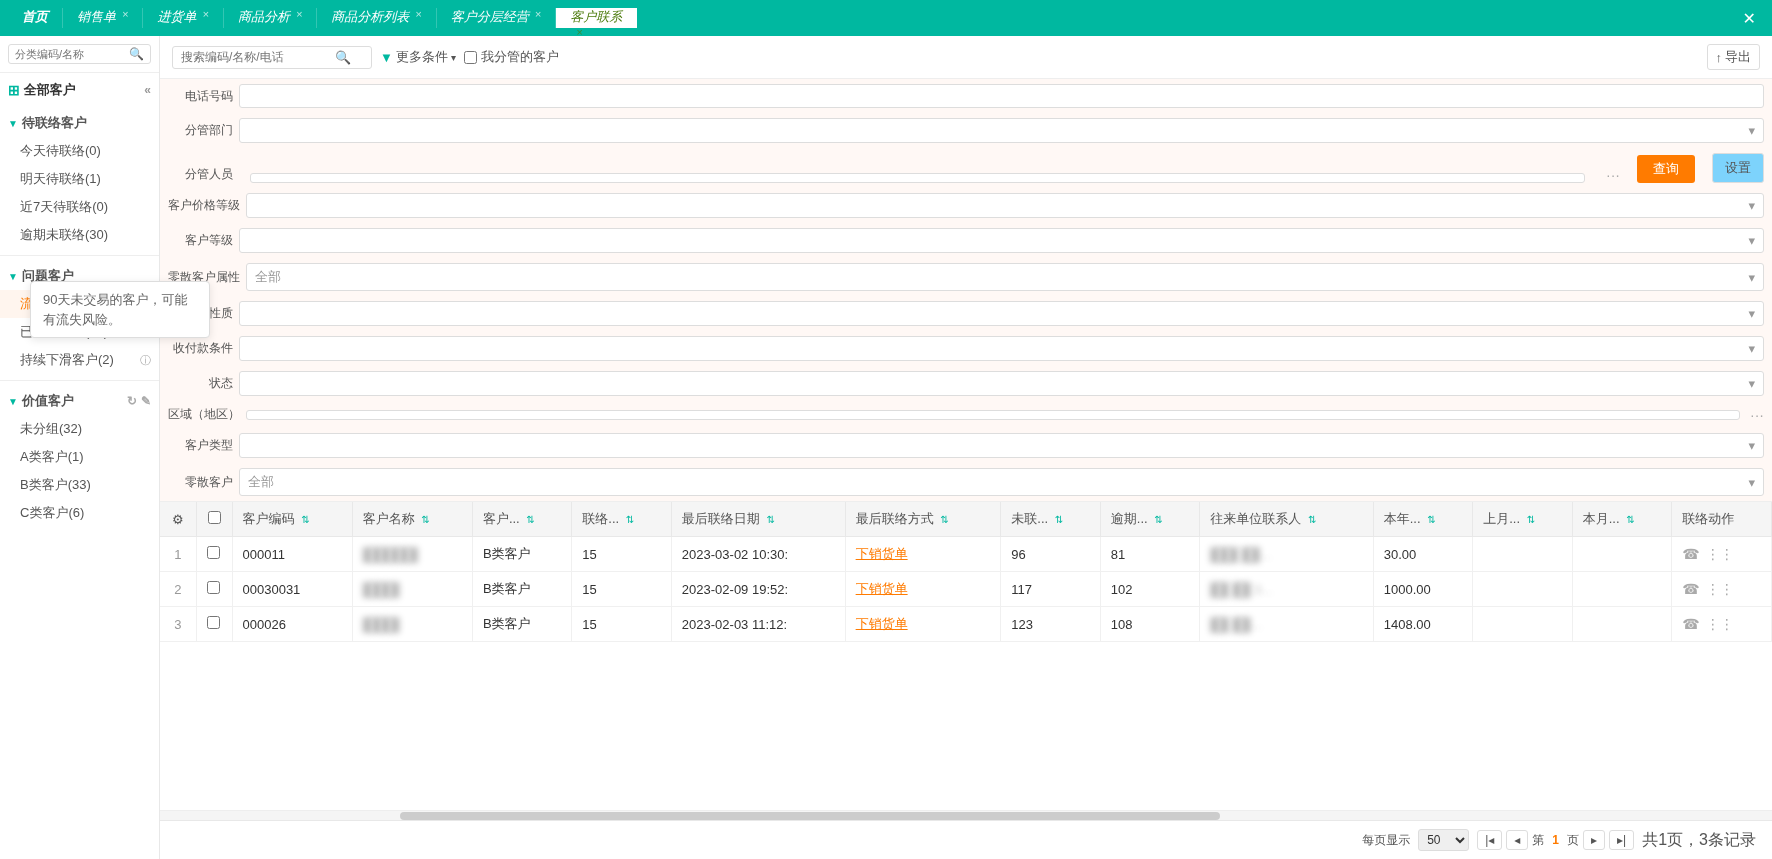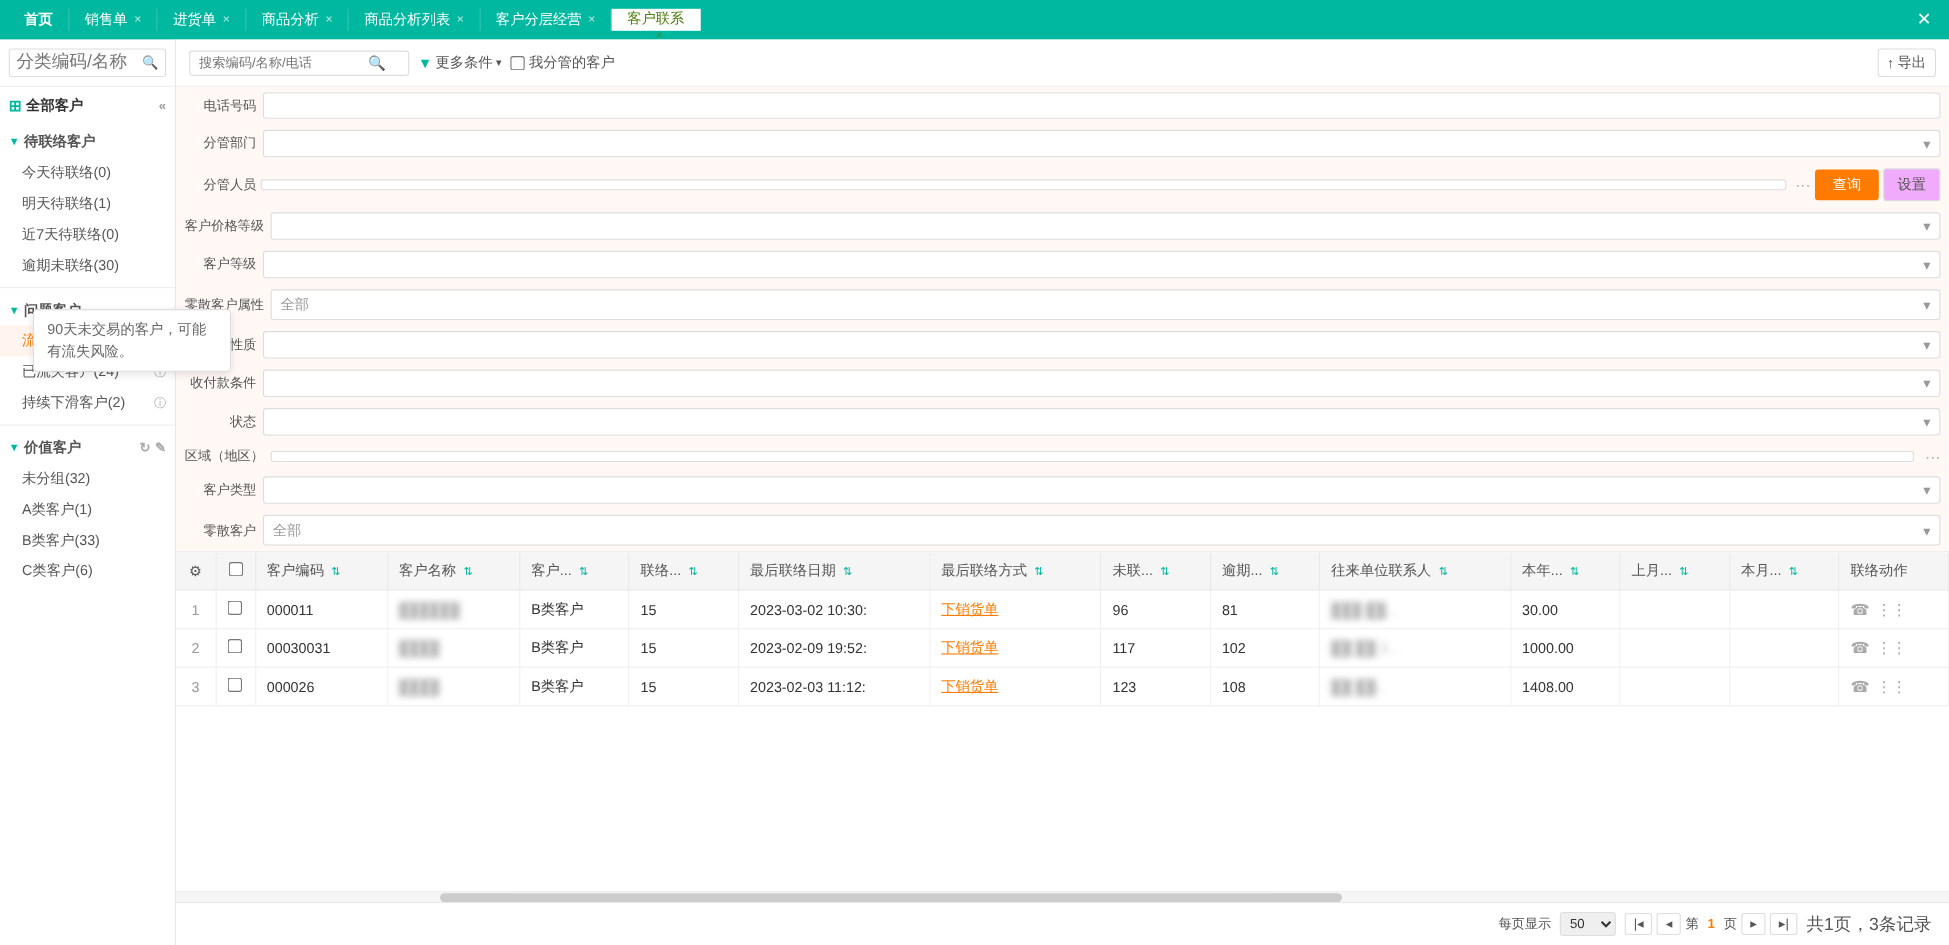--- a/index.html
+++ b/index.html
@@ -6,24 +6,25 @@
     body { background: #f5f5f5; overflow: hidden; }
 
     
     .tab-bar {
       display: flex; align-items: center;
       background: #00b8a0;
       height: 36px; padding: 0 8px;
       color: #fff;
     }
     .tab-item {
-      display: flex; align-items: center;
+      display: flex; 
       padding: 0 14px; height: 20px; cursor: pointer;
       font-size: 13px; color: #fff; white-space: nowrap;
       border-right: 1px solid rgba(255,255,255,0.2);
+      font-style: italic;
     }
     .tab-item.active {
       background: #fff; color: #4d7c0f; flex-direction: column;
     }
     .tab-item .close-btn {
       margin-left: 6px; font-size: 11px; cursor: pointer; color: inherit; opacity: 0.7;
     }
     .tab-item.home { font-weight: bold; }
     .tab-spacer { flex: 1; }
     .window-close { color: #fff; font-size: 16px; cursor: pointer; padding: 0 8px; }
@@ -37,21 +38,21 @@
     .sidebar {
       width: 160px; background: #fff; border-right: 1px solid #e8e8e8;
       display: flex; flex-direction: column; overflow-y: auto; flex-shrink: 0;
     }
     .sidebar-search {
       display: flex; align-items: center; padding: 8px;
       border-bottom: 1px solid #eee;
     }
     .sidebar-search input {
       border: 1px solid #ddd; border-radius: 3px; padding: 3px 6px;
-      width: 100%; font-size: 16px; outline: none;
+      width: 100%; font-size: 11px; outline: none;
     }
     .sidebar-search .search-icon { margin-left: -22px; color: #999; font-size: 12px; }
 
     .sidebar-header {
       display: flex; align-items: center; justify-content: space-between;
       padding: 8px 8px; font-weight: bold; color: #333; font-size: 13px;
       cursor: pointer;
     }
     .sidebar-header .collapse-btn { color: #999; font-size: 12px; cursor: pointer; }
 
@@ -104,21 +105,21 @@
     .export-btn {
       display: flex; align-items: center; gap: 3px; color: #555; cursor: pointer;
       font-size: 12px; border: 1px solid #ddd; border-radius: 3px; padding: 3px 8px;
     }
     .filter-dots { color: #aaa; cursor: pointer; font-size: 14px; margin-left: 4px; }
     .btn-query {
       background: #ff7b00; color: #fff; border: none; border-radius: 3px;
       padding: 5px 16px; cursor: pointer; font-size: 13px;
     }
     .btn-settings {
-      background: #f0abfc; color: #555; border: 1px solid #ddd; border-radius: 3px;
+      background: #7dd3fc; color: #555; border: 1px solid #ddd; border-radius: 3px;
       padding: 5px 12px; cursor: pointer; font-size: 13px;
     }
 
     
     .table-area { flex: 1; overflow: auto; }
     table { width: 100%; border-collapse: collapse; font-size: 12px; }
     thead tr { background: #f5f5f5; }
     th {
       padding: 8px 10px; border-bottom: 1px solid #e8e8e8; border-right: 1px solid #e8e8e8;
       color: #555; font-weight: normal; white-space: nowrap; text-align: left;
@@ -332,21 +333,21 @@
           <span class="filter-block-label">电话号码</span>
           <input class="filter-block-input" type="text" style="">
         </div>
         <div class="filter-block">
           <span class="filter-block-label">分管部门</span>
           <div class="filter-block-select">
             <span></span>
               <span class="chevron">▾</span>
           </div>
         </div>
-        <div class="filter-block" style="display:flex;align-items:center;gap:4px;padding:5px 8px;">
+        <div class="filter-block" style="display:flex;align-items:flex-end;gap:17px;padding:5px 8px;">
           <span class="filter-block-label">分管人员</span>
           <div class="filter-block-select" style="flex:1;">
             <span></span>
           </div>
           <span class="filter-dots">···</span>
           <button class="btn-query">查询</button>
           <button class="btn-settings">设置</button>
         </div>
 
         <div class="filter-block">

